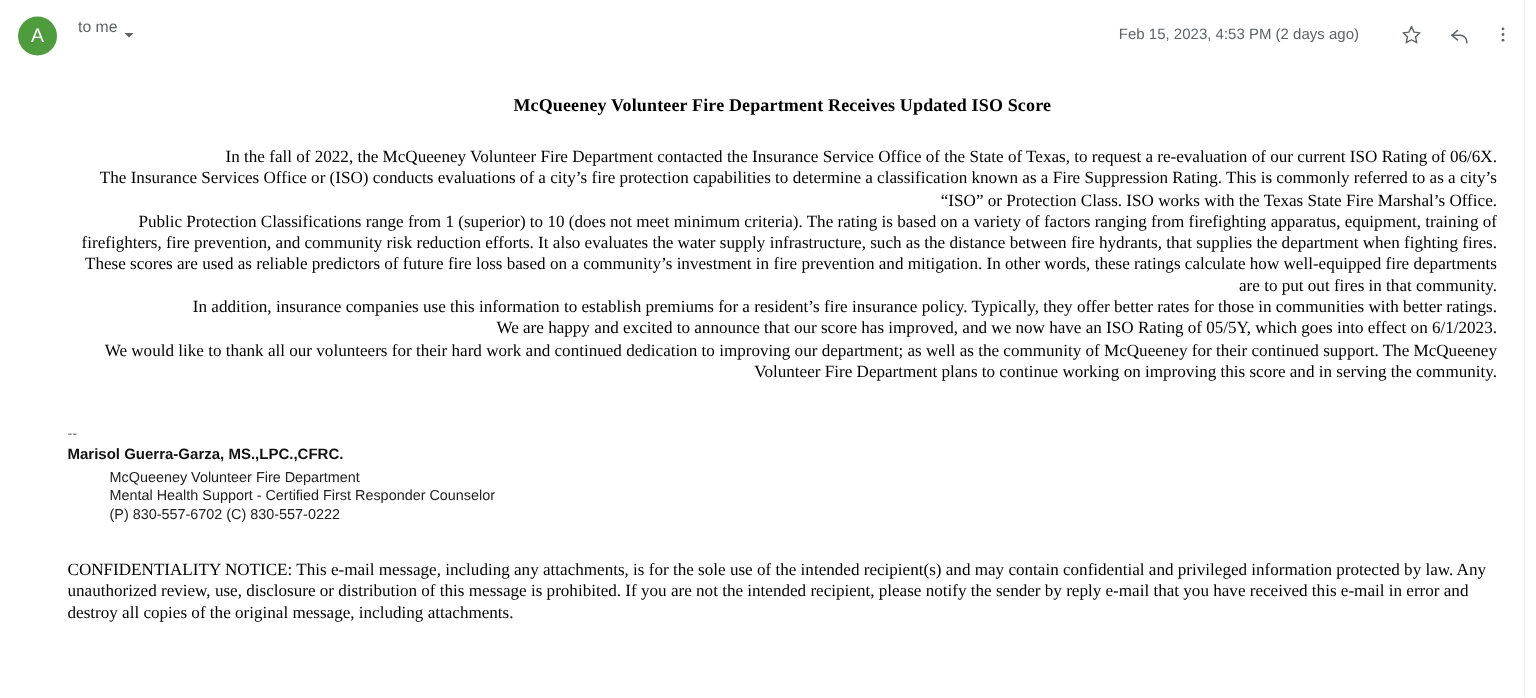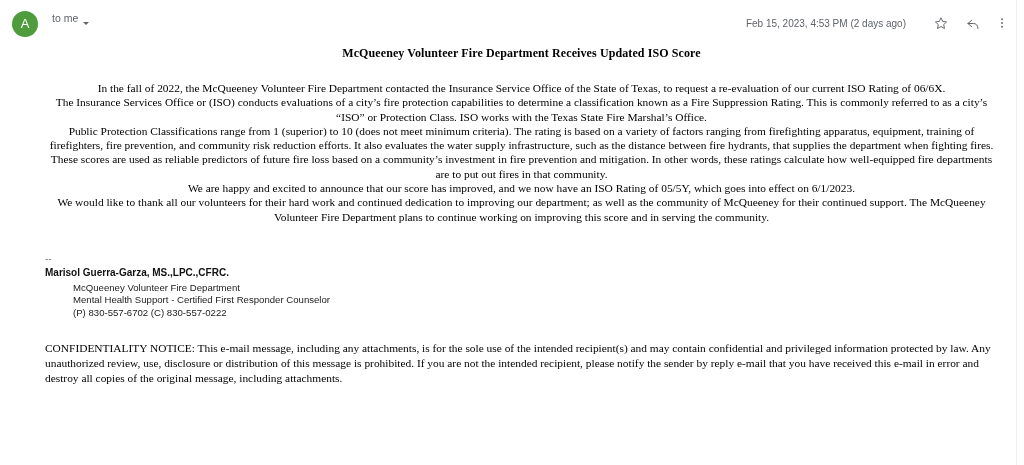--- a/index.html
+++ b/index.html
@@ -106,30 +106,30 @@
   .body-area {
     padding: 0 26px 0 45px;
     box-sizing: border-box;
   }
   .email-title {
     text-align: center;
     font-family: "Liberation Serif", serif;
     font-weight: bold;
     font-size: 12px;
     color: #000000;
-    margin-top: 6px;
+    margin-top: 23px;
     margin-bottom: 0;
     letter-spacing: 0.1px;
   }
   .serif-para {
     font-family: "Liberation Serif", serif;
     font-size: 11.4px;
     line-height: 14.3px;
     color: #000000;
-    text-align: center;
+    text-align: right;
     margin: 0;
   }
   .gap-para { margin-top: 0; }
   .gap-para-first { margin-top: 20px; }
 
   
   .signature {
     margin-top: 30px;
     font-family: "Liberation Sans", sans-serif;
     font-size: 9.6px;
@@ -210,20 +210,21 @@
     </div>
   </div>
 
   <div class="body-area">
 
     <div class="email-title">McQueeney Volunteer Fire Department Receives Updated ISO Score</div>
 
     <p class="serif-para gap-para-first">In the fall of 2022, the McQueeney Volunteer Fire Department contacted the Insurance Service Office of the State of Texas, to request a re-evaluation of our current ISO Rating of 06/6X.</p>
     <p class="serif-para gap-para">The Insurance Services Office or (ISO) conducts evaluations of a city’s fire protection capabilities to determine a classification known as a Fire Suppression Rating. This is commonly referred to as a city’s “ISO” or Protection Class. ISO works with the Texas State Fire Marshal’s Office.</p>
     <p class="serif-para gap-para">Public Protection Classifications range from 1 (superior) to 10 (does not meet minimum criteria). The rating is based on a variety of factors ranging from firefighting apparatus, equipment, training of firefighters, fire prevention, and community risk reduction efforts. It also evaluates the water supply infrastructure, such as the distance between fire hydrants, that supplies the department when fighting fires. These scores are used as reliable predictors of future fire loss based on a community’s investment in fire prevention and mitigation. In other words, these ratings calculate how well-equipped fire departments are to put out fires in that community.</p>
+    <p class="serif-para gap-para">In addition, insurance companies use this information to establish premiums for a resident’s fire insurance policy. Typically, they offer better rates for those in communities with better ratings.</p>
     <p class="serif-para gap-para">We are happy and excited to announce that our score has improved, and we now have an ISO Rating of 05/5Y, which goes into effect on 6/1/2023.</p>
     <p class="serif-para gap-para">We would like to thank all our volunteers for their hard work and continued dedication to improving our department; as well as the community of McQueeney for their continued support. The McQueeney Volunteer Fire Department plans to continue working on improving this score and in serving the community.</p>
 
     <div class="signature">
       <div class="sig-dashes">--</div>
       <div class="sig-name">Marisol Guerra-Garza, MS.,LPC.,CFRC.</div>
       <div class="sig-line">McQueeney Volunteer Fire Department</div>
       <div class="sig-line">Mental Health Support - Certified First Responder Counselor</div>
       <div class="sig-line">(P) 830-557-6702 (C) 830-557-0222</div>
     </div>

